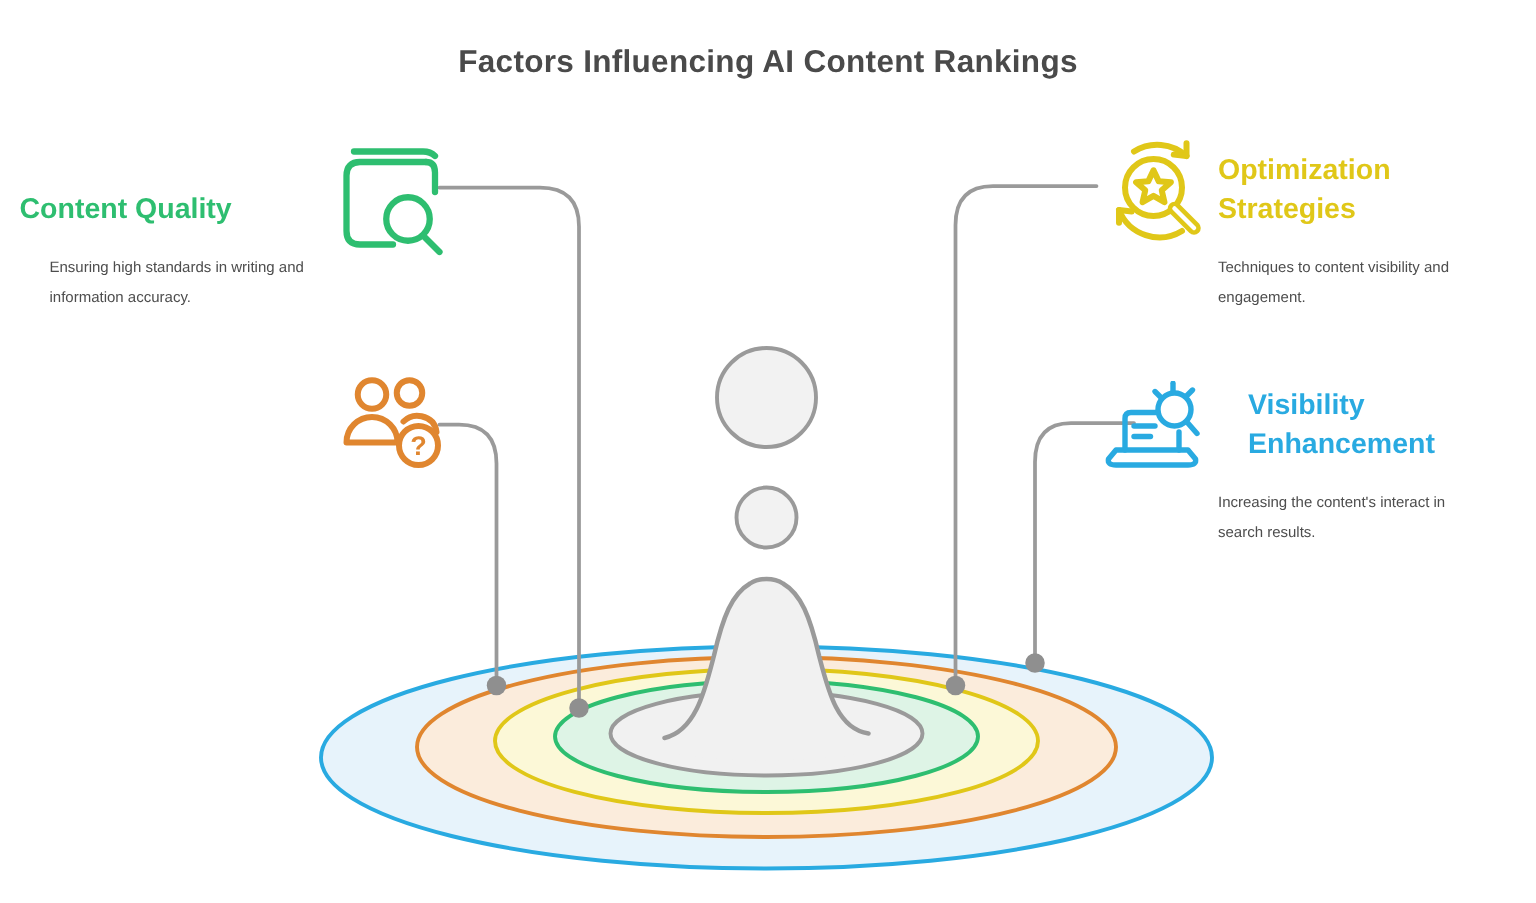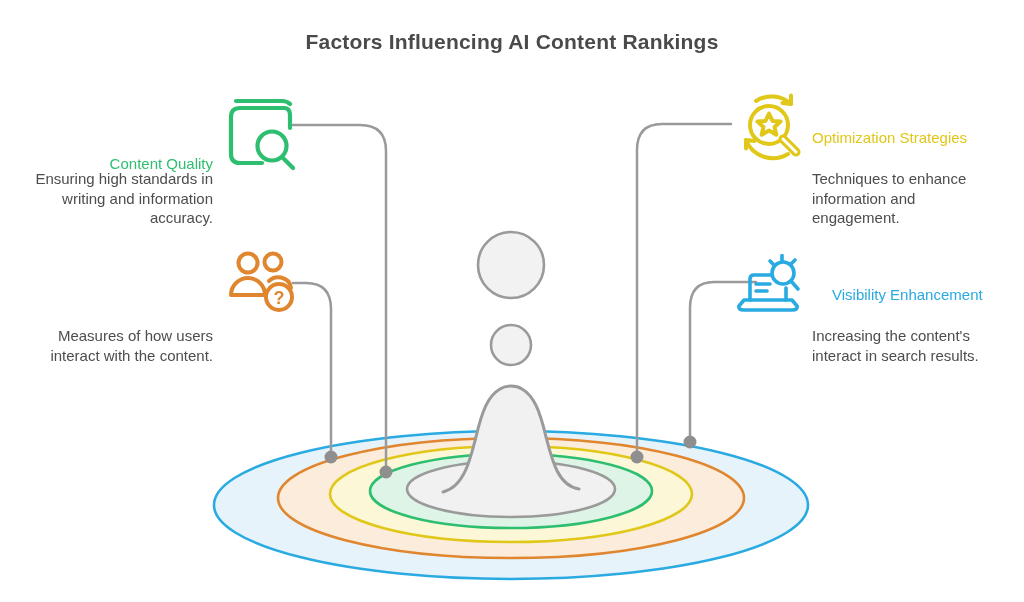--- a/index.html
+++ b/index.html
@@ -10,26 +10,26 @@
     color:var(--color-text,#4d4d4d);
   }
   .stage{position:absolute;inset:0;width:864px;height:602px;}
   .title{
     position:absolute;top:30px;left:0;width:1024px;text-align:center;
     font-size:21px;font-weight:bold;color:var(--color-title,#4a4a4a);
     letter-spacing:.2px;
   }
   .scene{position:absolute;left:0;top:0;width:1024px;height:602px;}
   .factor-heading{
-    position:absolute;font-size:15px;font-weight:normal;line-height:26px;margin-top:24px;
+    position:absolute;font-size:19px;font-weight:bold;line-height:26px;
   }
   .factor-desc{
-    position:absolute;font-size:15px;line-height:19.5px;color:var(--color-text,#4d4d4d);
+    position:absolute;font-size:10px;line-height:19.5px;color:var(--color-text,#4d4d4d);
   }
-  .align-r{text-align:right;}
+  .align-r{text-align:left;}
   .align-l{text-align:left;}
   .c-green{color:var(--color-green,#2ebe70);}
   .c-orange{color:var(--color-orange,#e0862f);}
   .c-yellow{color:var(--color-yellow,#e2c716);}
   .c-blue{color:var(--color-blue,#29aae1);}
   .icon{position:absolute;}
   
   #h-cq{left:13px;top:127px;width:200px;}
   #d-cq{left:33px;top:169px;width:180px;}
   #h-em{left:63px;top:259px;width:150px;}
@@ -81,32 +81,31 @@
   <div id="h-cq" class="factor-heading align-r c-green">Content Quality</div>
   <div id="d-cq" class="factor-desc align-r">Ensuring high standards in writing and information accuracy.</div>
   <svg id="i-cq" class="icon" width="78" height="80" viewBox="0 0 78 80" fill="none" stroke="var(--color-green,#2ebe70)" stroke-width="4.2" stroke-linecap="round" stroke-linejoin="round">
     <path d="M16,9 H62 Q67,9 70,12"></path>
     <path d="M64,16 H20 Q11,16 11,25 V62 Q11,71 20,71 H42"></path>
     <path d="M64,16 Q70,16 70,23 V36"></path>
     <circle cx="52" cy="54" r="14.5"></circle>
     <path d="M62,65 L73,76"></path>
   </svg>
 
-  <div id="d-em" class="factor-desc align-r">Measures of how users interact with the content.</div>
   <svg id="i-em" class="icon" width="80" height="68" viewBox="0 0 80 68" fill="none" stroke="var(--color-orange,#e0862f)" stroke-width="4" stroke-linecap="round" stroke-linejoin="round">
     <circle cx="22" cy="13" r="9.5"></circle>
     <circle cx="47" cy="12" r="8.5"></circle>
     <path d="M5,45 A 17,17 0 0 1 39,45 L 5,45 Z"></path>
     <path d="M43,31 Q 48,26 55,27.5 Q 64,29.5 65,38"></path>
     <circle cx="53" cy="47" r="13"></circle>
     <text x="53" y="53.5" text-anchor="middle" font-size="18" font-weight="bold" font-family="Liberation Sans, sans-serif" fill="var(--color-orange,#e0862f)" stroke="none">?</text>
   </svg>
 
   <div id="h-os" class="factor-heading align-l c-yellow">Optimization Strategies</div>
-  <div id="d-os" class="factor-desc align-l">Techniques to enhance information and engagement.</div>
+  <div id="d-os" class="factor-desc align-l">Techniques to content visibility and engagement.</div>
   <svg id="i-os" class="icon" width="76" height="72" viewBox="0 0 76 72" fill="none" stroke="var(--color-yellow,#e0c718)" stroke-width="4" stroke-linecap="round" stroke-linejoin="round">
     <circle cx="33" cy="33" r="19"></circle>
     <path d="M33,21.5 L36.5,28.9 L44.6,29.5 L38.5,34.9 L40.3,42.8 L33,38.6 L25.7,42.8 L27.5,34.9 L21.4,29.5 L29.5,28.9 Z"></path>
     <path d="M47,47 L60,60" stroke-width="9"></path>
     <path d="M47,47 L60,60" stroke="#ffffff" stroke-width="3"></path>
     <path d="M20,9 A 29,29 0 0 1 55,12"></path>
     <path d="M55,12 L55,3.5 M55,12 L46.5,11"></path>
     <path d="M52,62 A 29,29 0 0 1 10,48"></path>
     <path d="M10,48 L10,56.5 M10,48 L18.5,49"></path>
   </svg>

